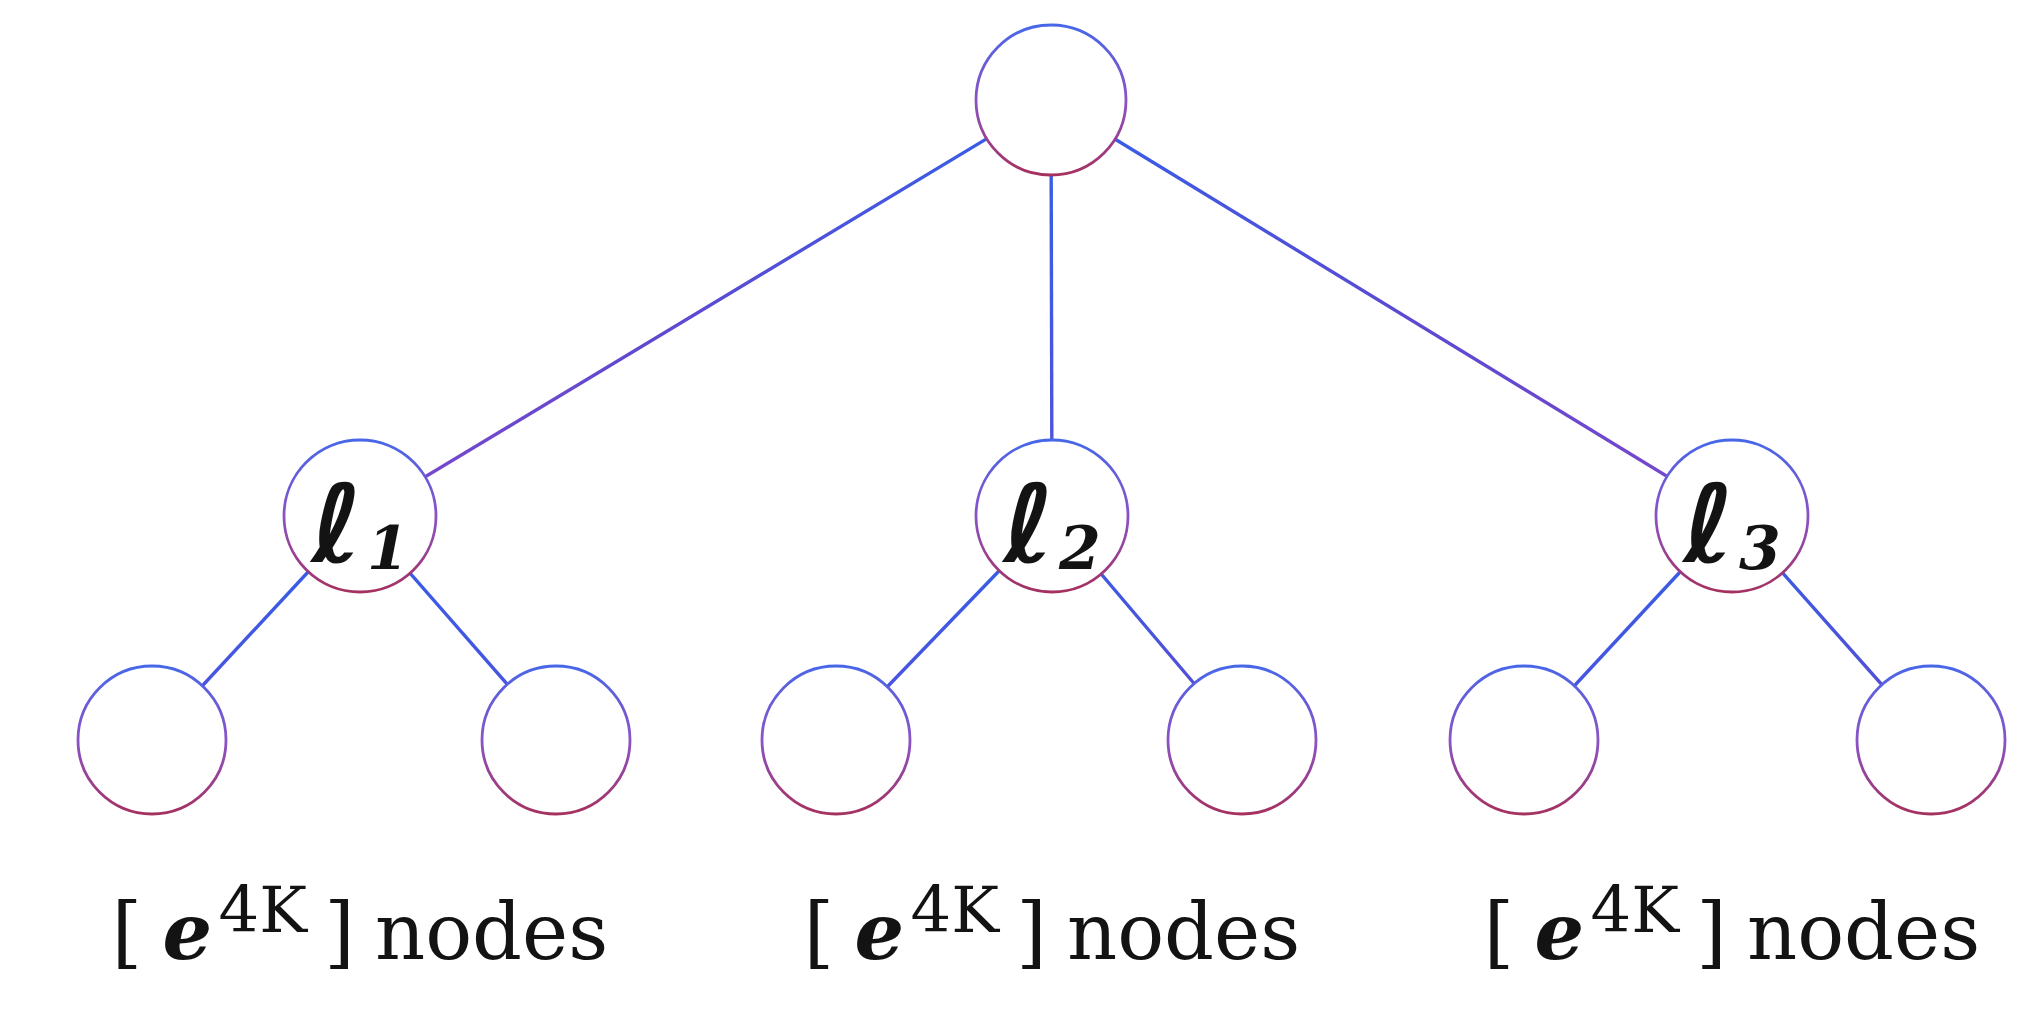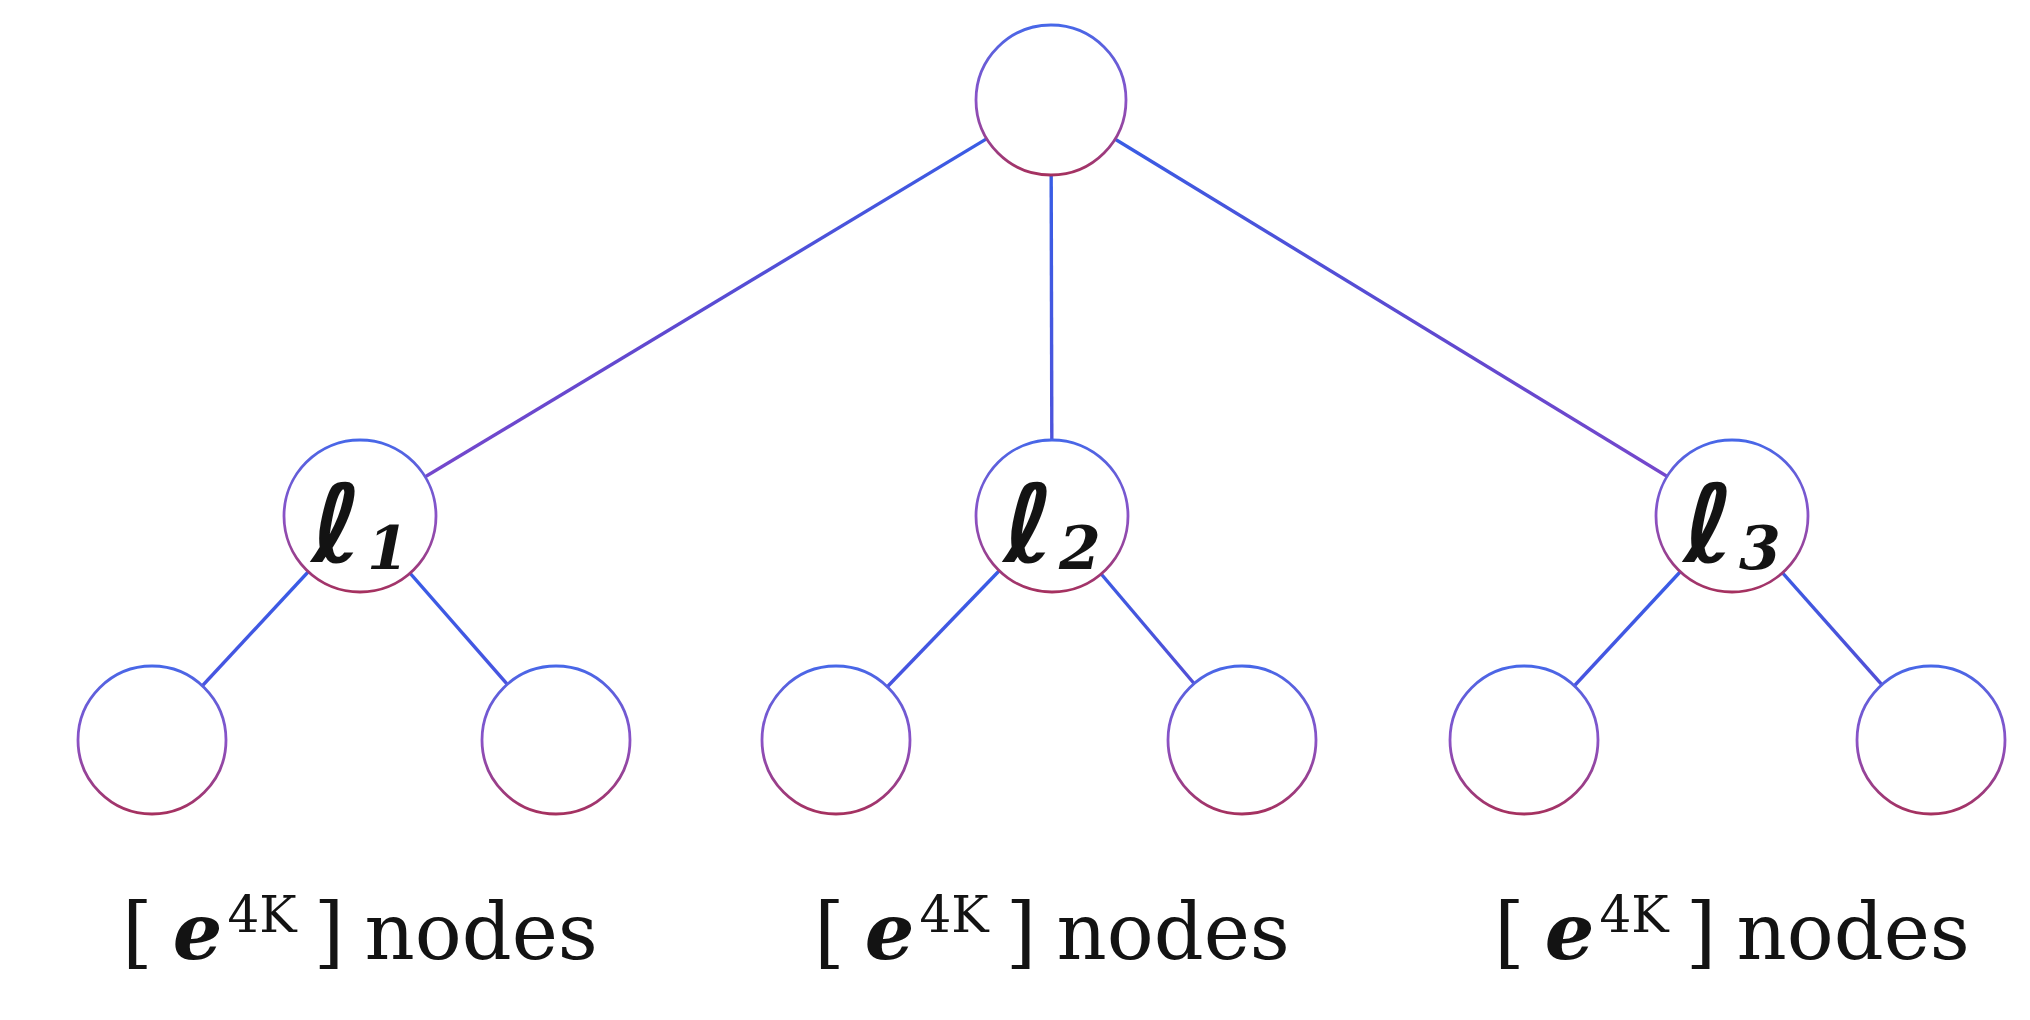--- a/index.html
+++ b/index.html
@@ -56,21 +56,21 @@
     transform: translate(-50%, -50%);
     white-space: nowrap;
     font-family: "DejaVu Serif", serif;
     font-size: 78px;
     line-height: 1;
     color: #131313;
   }
   .caption .open  { margin-right: 0.26em; }
   .caption .base  { font-style: italic; font-weight: bold; }
   .caption .sup   {
-    font-size: 50px;
+    font-size: 64px;
     position: relative;
     top: -27px;
     margin-left: 0.10em;
   }
   .caption .close { margin-left: 0.22em; margin-right: 0.26em; }
 </style>
 </head>
 <body>
 
 <div class="stage">

